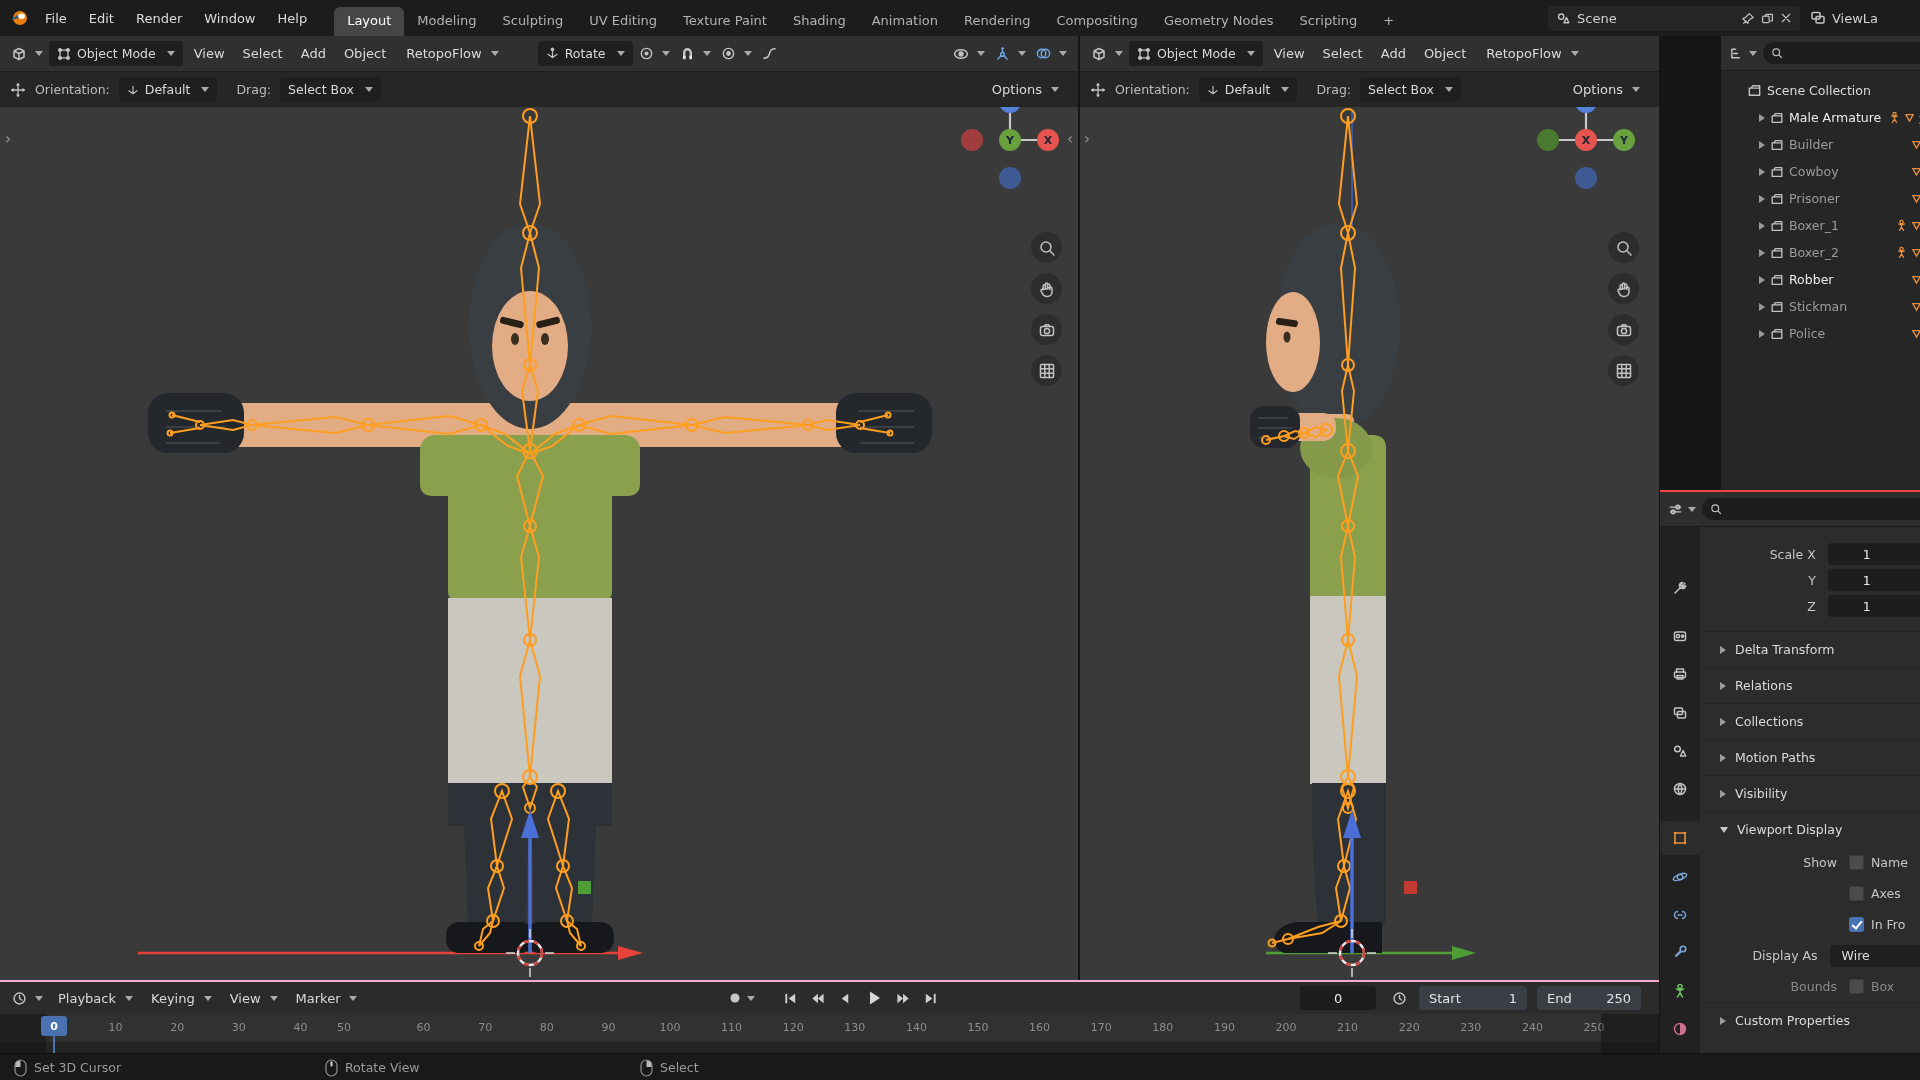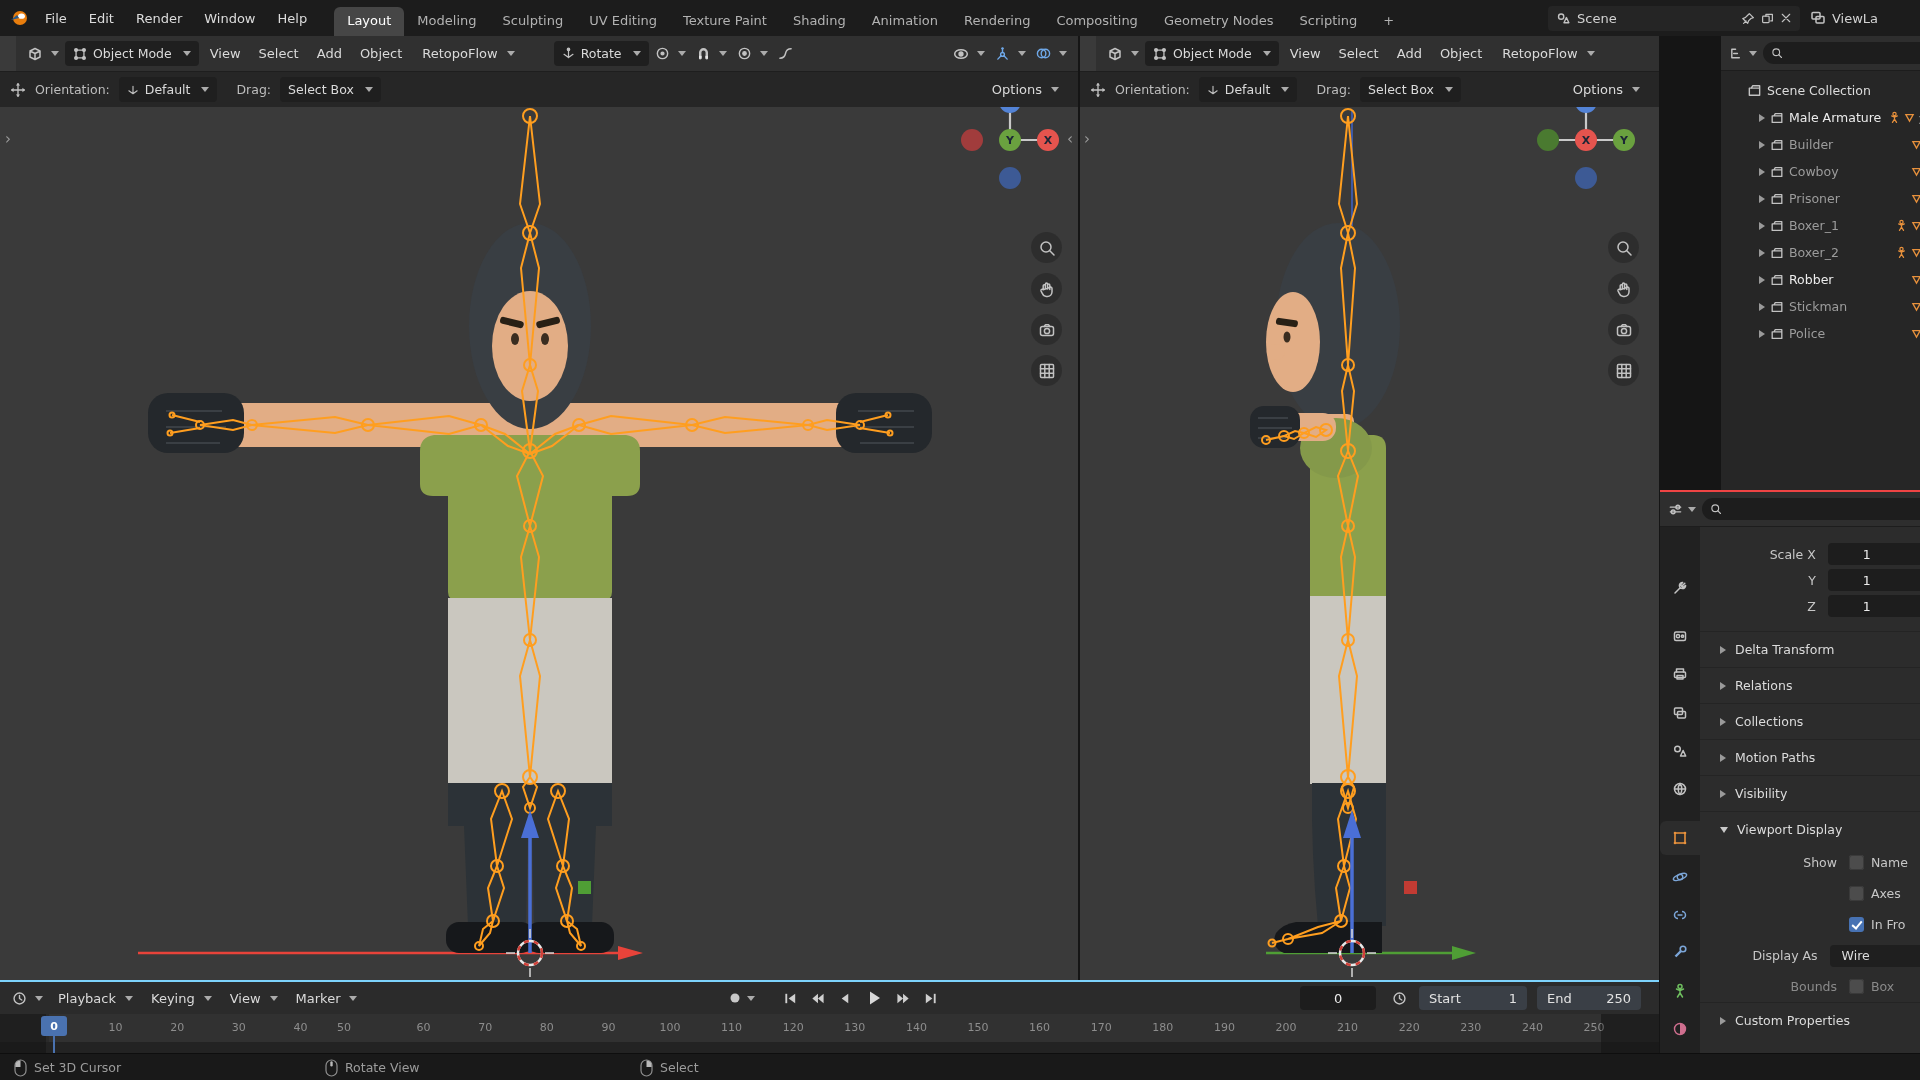--- a/index.html
+++ b/index.html
@@ -19,21 +19,21 @@
   #tabs{display:flex;align-items:flex-end;align-self:flex-end;margin-left:16px;height:30px}
   .tab{padding:6px 13px 8px;border-radius:6px 6px 0 0;color:#b2b2b2;white-space:nowrap}
   .tab.active{background:#464646;color:#fff}
   #scene-group{position:absolute;left:1548px;top:0;height:36px;display:flex;align-items:center;gap:10px}
   .tb-pill{display:flex;align-items:center;gap:6px;background:#252525;border-radius:4px;height:25px;padding:0 8px}
   
   .vp{position:absolute;top:36px;height:944px;background:#3a3a3a;overflow:hidden}
   #vp-left{left:0;width:1078px}
   #vp-right{left:1080px;width:579px}
   .vp-canvas{position:absolute;left:0;top:0;width:100%;height:100%}
-  .vp-header{position:absolute;top:0;left:16px;right:0;height:35px;background:#303030;display:flex;align-items:center;gap:2px;padding:0 7px;z-index:3;white-space:nowrap}
+  .vp-header{position:absolute;top:0;left:0;right:0;height:35px;background:#303030;display:flex;align-items:center;gap:2px;padding:0 7px;z-index:3;white-space:nowrap}
   .vp-tools{position:absolute;top:35px;left:0;right:0;height:36px;background:#262626;border-top:1px solid #1e1e1e;display:flex;align-items:center;gap:9px;padding:0 10px;z-index:3;white-space:nowrap}
   .pill{display:flex;align-items:center;gap:6px;background:#1f1f1f;border-radius:4px;height:25px;padding:0 8px;color:#dadada;font-size:12.5px}
   .menu-btn{display:flex;align-items:center;gap:4px;padding:5px 9px;border-radius:4px;color:#dadada;font-size:13px}
   .hbtn{display:flex;align-items:center;gap:3px;padding:4px 4px;border-radius:4px}
   .hbtn.blue .ico{stroke:#6fa8e8}
   .lbl{color:#bdbdbd;font-size:12.5px}
   .spacer{flex:1}
   .gizmo{position:absolute;width:110px;height:110px;z-index:2}
   .gizmo text{font-family:"DejaVu Sans",sans-serif;font-size:11px;font-weight:bold;fill:#1c2636}
   .vp-nav{position:absolute;z-index:2;display:flex;flex-direction:column;gap:10px}
@@ -62,21 +62,21 @@
   .num-field{width:150px;height:22px;background:#1d1d1d;border-radius:4px 0 0 4px;display:flex;align-items:center;padding-left:35px;color:#ececec}
   .drop-field{width:150px;height:22px;background:#1f1f1f;border-radius:4px 0 0 4px;display:flex;align-items:center;padding-left:12px;color:#dcdcdc}
   .p-panel{height:36px;display:flex;align-items:center;gap:9px;padding-left:20px;border-top:1px solid #242424;color:#dcdcdc}
   .cb{width:15px;height:15px;border-radius:3px;background:#4c4c4c;box-shadow:inset 0 0 0 1px #3a3a3a;position:relative;flex:none}
   .cb.on{background:#4772b3;box-shadow:none}
   .cb.on::after{content:"";position:absolute;left:4.5px;top:1.5px;width:4px;height:8px;border:solid #fff;border-width:0 2px 2px 0;transform:rotate(40deg)}
   .sub-row{display:flex;align-items:center;height:31px}
   .cb-lab{margin-left:7px;color:#c7c7c7;white-space:nowrap}
   .dim{color:#8a8a8a}
   
-  #timeline{position:absolute;left:0;top:980px;width:1659px;height:73px;background:#2b2b2b;border-top:2px solid #7dd3fc}
+  #timeline{position:absolute;left:0;top:980px;width:1659px;height:73px;background:#2b2b2b;border-top:2px solid #f9a8d4}
   #tl-header{height:32px;display:flex;align-items:center;gap:2px;padding:0 8px}
   #tl-body{position:absolute;left:0;right:0;top:32px;bottom:0;background:#2a2a2a;overflow:hidden}
   .tl-strip{position:absolute;left:0;right:0;top:28px;bottom:0;background:#232323}
   .tl-tick{position:absolute;top:7px;transform:translateX(-50%);font-size:11px;color:#8d8d8d}
   .tl-shade{position:absolute;top:0;bottom:0;background:rgba(0,0,0,.25)}
   .tl-range{position:absolute;top:0;bottom:0;background:rgba(255,255,255,.035)}
   #playhead{position:absolute;left:41px;top:2px;width:26px;height:20px;background:#4a72b0;border-radius:3px;color:#fff;font-size:11px;font-weight:bold;display:flex;align-items:center;justify-content:center;z-index:2}
   #playhead-line{position:absolute;left:53px;top:22px;bottom:0;width:2px;background:#4a72b0}
   .tbtn{display:flex;align-items:center;justify-content:center;padding:3px 5px;border-radius:3px}
   .tl-field{background:#1d1d1d;border-radius:4px;height:24px;display:flex;align-items:center;justify-content:center;color:#ececec}

